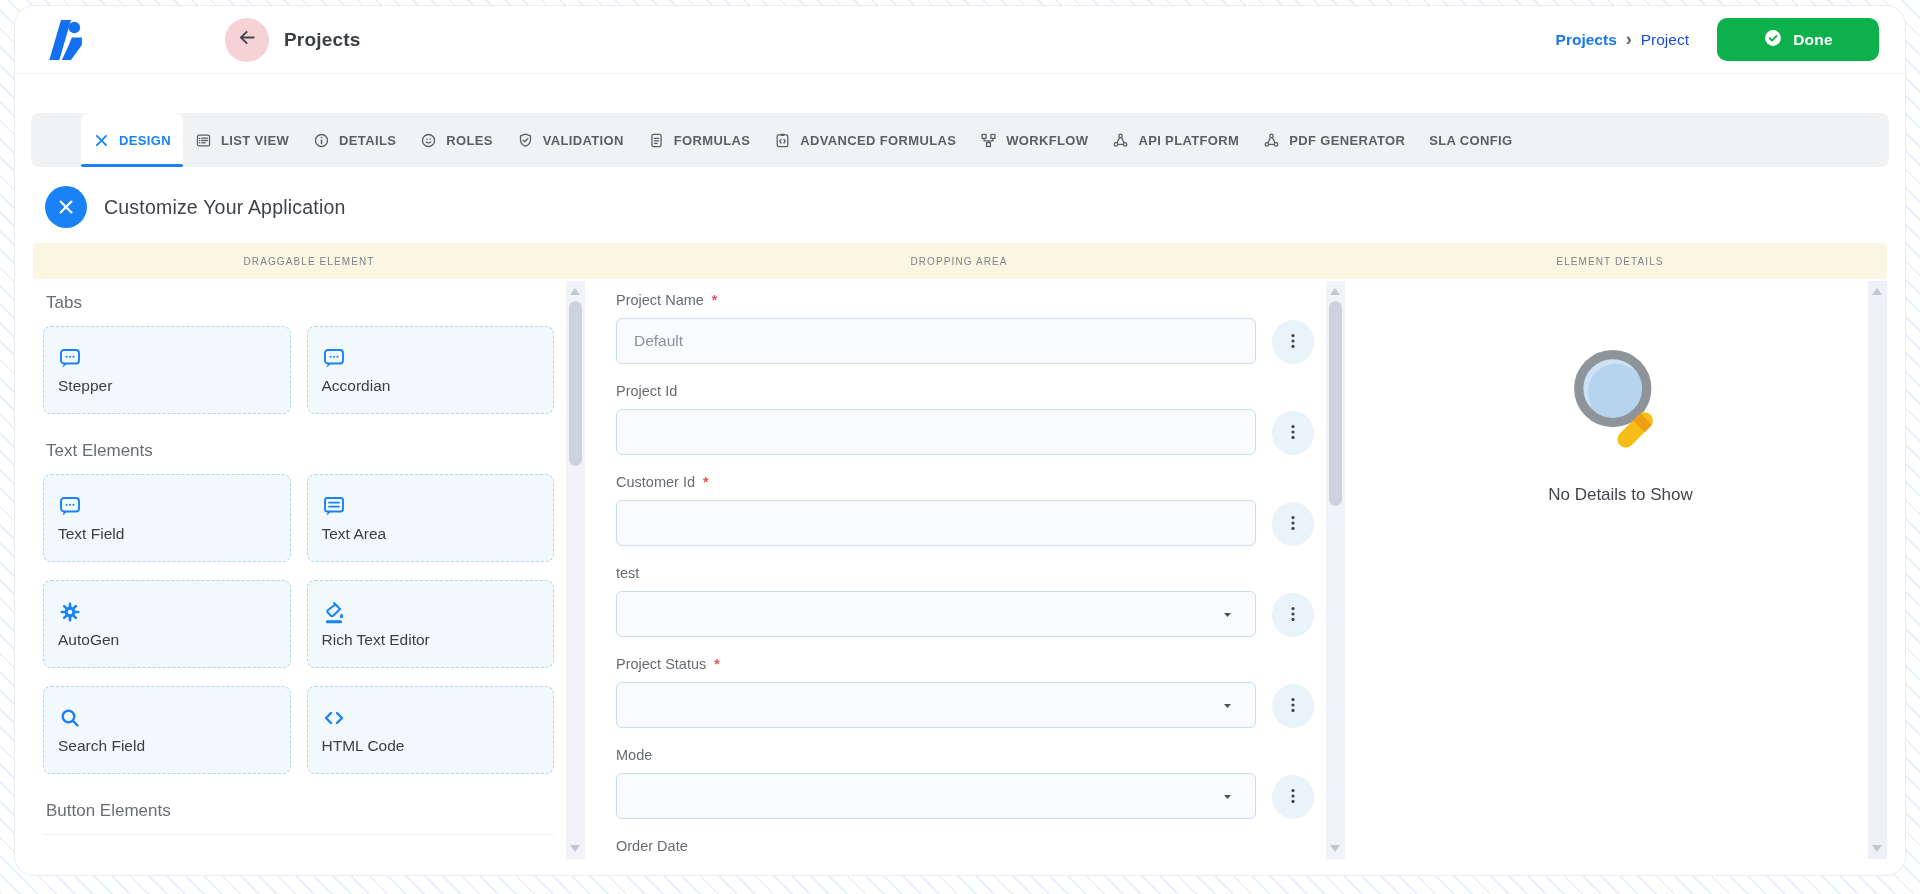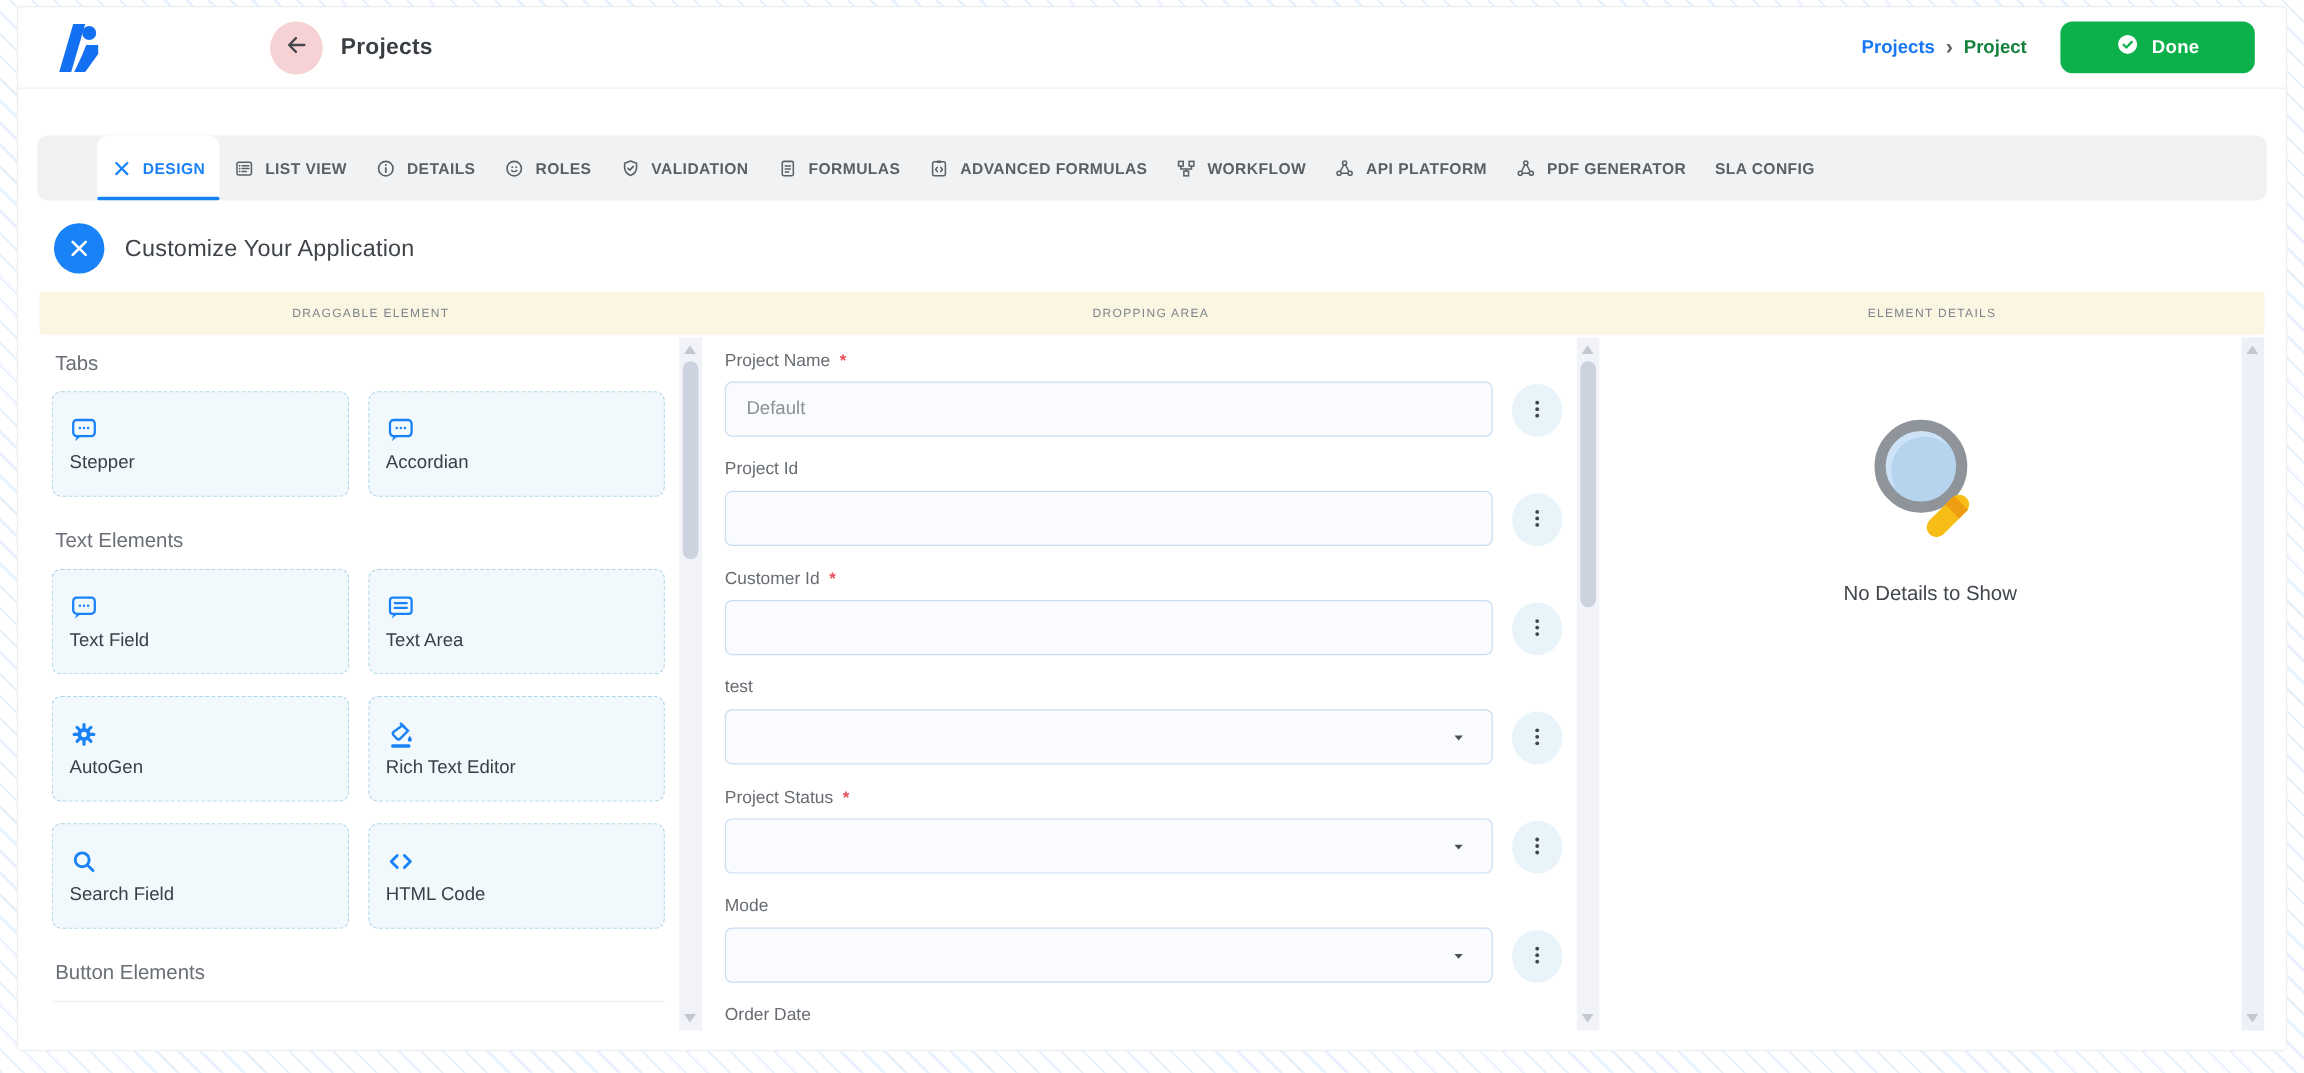--- a/index.html
+++ b/index.html
@@ -5,34 +5,34 @@
   * { box-sizing: border-box; margin: 0; padding: 0; }
   html,body { width:1920px; height:894px; }
   body {
     font-family: "Liberation Sans", "DejaVu Sans", sans-serif;
     position: relative; overflow: hidden;
     background-color:#ffffff;
     background-image: repeating-linear-gradient(45deg, rgba(30,125,240,0.10) 0 2px, transparent 2px 13px);
   }
   .card {
     position:absolute; left:14px; right:14px; top:5px; bottom:18px;
-    background:#ffffff; border:1px solid #ebedf0; border-radius:4px;
+    background:#ffffff; border:1px solid #ebedf0; border-radius:20px;
   }
   
   .hdr { height:68px; display:flex; align-items:center; padding:0 26px; border-bottom:1px solid #f0f1f3; }
   .logo { width:50px; height:50px; flex:0 0 auto; }
   .backbtn { margin-left:134px; width:44px; height:44px; border-radius:50%; background:#f6d2d5;
     display:flex; align-items:center; justify-content:center; cursor:pointer; flex:0 0 auto; }
   .backbtn svg { width:21px; height:21px; }
   .pgtitle { margin-left:15px; font-size:19px; font-weight:700; color:#3a3f45; letter-spacing:.2px; }
   .hspace { flex:1; }
   .crumb { display:flex; align-items:center; gap:9px; font-size:15.5px; }
   .crumb .lnk { color:#1877f2; font-weight:700; cursor:pointer; }
   .crumb .sep { color:#5f6368; font-size:18px; font-weight:700; line-height:1; transform:translateY(-1px); }
-  .crumb .cur { color:#15803d;font-weight:bold; }
+  .crumb .cur { color:#1d4ed8; }
   .donebtn { margin-left:28px; width:162px; height:43px; border-radius:10px; background:#0db14b; border:none;
     color:#fff; font-weight:700; font-size:15.5px; display:flex; align-items:center; justify-content:center; gap:10px; cursor:pointer;
     font-family:inherit; letter-spacing:.2px; }
   .donebtn svg { width:20px; height:20px; }
   
   .tabbar { position:absolute; left:16px; right:16px; top:107px; height:54px; background:#f1f2f4;
     border-radius:8px; display:flex; align-items:stretch; padding-left:50px; overflow:hidden; }
   .tab { display:flex; align-items:center; gap:9px; padding:0 12px; font-size:13px; font-weight:700;
     letter-spacing:.35px; color:#5b6065; white-space:nowrap; cursor:pointer; position:relative; }
   .tab .icn, .tab .icn svg { width:17px; height:17px; display:block; }
@@ -46,21 +46,21 @@
   .previewbtn { width:174px; height:40px; border-radius:8px; background:#1a82f7; border:none; color:#fff;
     font-weight:700; font-size:15px; display:flex; align-items:center; justify-content:center; gap:9px; cursor:pointer; font-family:inherit; }
   .previewbtn svg { width:19px; height:19px; }
   
   .colheads { position:absolute; left:18px; right:18px; top:237px; height:36px; background:#fbf6e2; border-radius:3px;
     display:flex; align-items:center; }
   .colheads .cell { display:flex; align-items:center; justify-content:center; font-size:10px; letter-spacing:1.1px;
     color:#7e838b; font-weight:500; }
   .cell.c1 { width:552px; } .cell.c2 { width:748px; } .cell.c3 { flex:1; }
   
-  .panels { position:absolute; left:18px; right:18px; top:275px; height:578px; display:flex; gap:16px; }
+  .panels { position:absolute; left:18px; right:18px; top:275px; height:578px; display:flex; gap:28px; }
   .panel { position:relative; background:#fff; overflow:hidden; height:100%; }
   .panel.left { width:552px; } .panel.mid { width:732px; } .panel.right { flex:1; }
   .vscroll { position:absolute; top:0; right:0; width:19px; height:100%; background:#f1f3f8; cursor:pointer; }
   .sarrow { position:absolute; left:4px; width:0; height:0; border-left:5.5px solid transparent; border-right:5.5px solid transparent; }
   .sarrow.up { top:7px; border-bottom:7px solid #c2c8d2; }
   .sarrow.down { bottom:7px; border-top:7px solid #c2c8d2; }
   .sthumb { position:absolute; left:3px; width:13px; background:#ccd3de; border-radius:7px; }
   
   .palette { position:absolute; inset:0 19px 0 0; padding:12px 12px 0 10px; overflow:hidden; }
   .sectitle { font-size:17px; color:#696e76; margin:0 0 13px 3px; }

